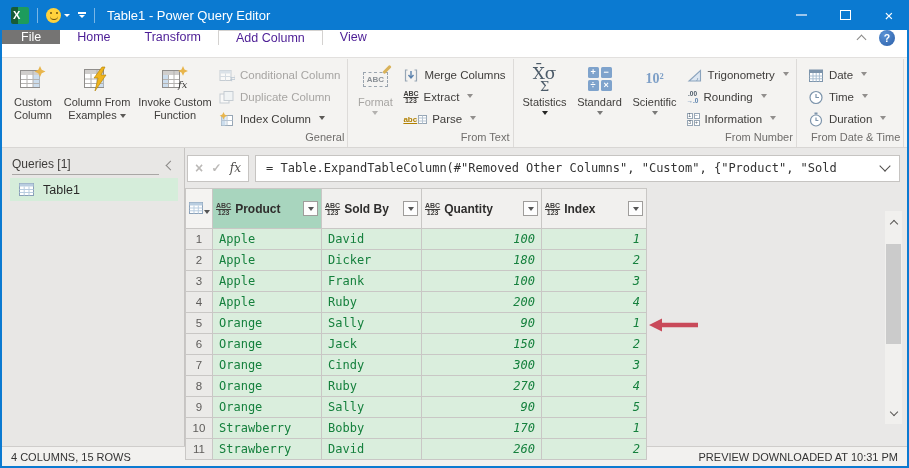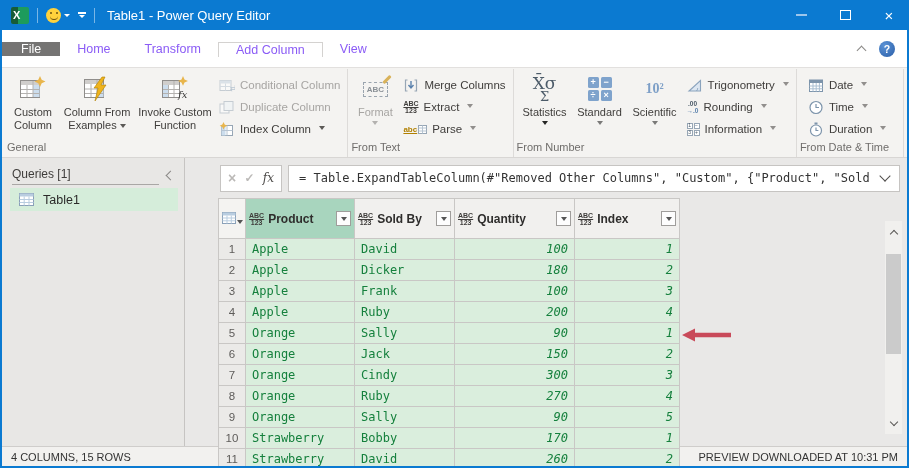--- a/index.html
+++ b/index.html
@@ -25,38 +25,38 @@
   .mini-caret{width:0;height:0;border-left:3px solid transparent;border-right:3px solid transparent;
     border-top:3.5px solid #fff;display:inline-block;}
   .qat{display:flex;flex-direction:column;align-items:center;gap:1.5px;}
   .qat .bar{width:8px;height:1.6px;background:#fff;}
   .tb-title{font-size:13px;margin-left:4px;flex:1;white-space:nowrap;overflow:hidden;}
   .winbtn{width:36px;height:30px;display:flex;align-items:center;justify-content:center;color:#fff;}
   .winbtn .dash{width:11px;height:2px;background:#9cc6ec;}
   .winbtn .maxbox{width:11px;height:10px;border:1.4px solid #fff;}
   .winbtn.close{font-size:15px;line-height:1;}
   
-  .tabrow{height:38px;background:#ffffff;display:flex;align-items:center;flex:0 0 auto;
+  .tabrow{height:28px;background:#ffffff;display:flex;align-items:flex-start;flex:0 0 auto;
     border-bottom:1px solid #e2e0de;position:relative;}
-  .tab{padding:0 17px;display:flex;align-items:center;font-size:12.5px;color:#8b5cf6;cursor:default;}
+  .tab{padding:0 17px;display:flex;align-items:center;font-size:12.5px;color:#4c1d95;cursor:default;}
   .tab.file{background:#757473;color:#fff;padding:0 19px;}
   .tab.active{background:#fff;border:1px solid #d4d2d0;border-bottom:none;margin-bottom:-1px;position:relative;z-index:2;}
   .tabrow-right{margin-left:auto;display:flex;align-items:center;gap:14px;padding-right:12px;}
   .chev{display:inline-block;width:7px;height:7px;border-style:solid;border-width:1.6px 1.6px 0 0;border-color:#8a8886;}
   .chev.up{transform:rotate(-45deg);margin-top:3px;}
   .chev.down{transform:rotate(135deg);margin-bottom:3px;}
   .chev.left{transform:rotate(-135deg);}
   .help-circle{width:16px;height:16px;border-radius:50%;background:radial-gradient(circle at 35% 30%,#5b93d6,#2a5ea8);
     color:#fff;font-size:10.5px;font-weight:bold;display:flex;align-items:center;justify-content:center;}
   
   .ribbon{height:90px;background:#f4f3f1;display:flex;align-items:stretch;border-bottom:1px solid #d8d6d4;
     flex:0 0 auto;padding:1px 0 0 2px;}
   .rgroup{display:flex;flex-direction:column;border-right:1px solid #dddbd9;padding:1px 3px 0 3px;}
   .rg-content{flex:1;display:flex;align-items:flex-start;}
-  .rg-label{height:17px;font-size:11px;color:#6f6d6b;text-align:left;line-height:14px;flex:0 0 auto;}
+  .rg-label{height:17px;font-size:11px;color:#6f6d6b;text-align:right;line-height:14px;flex:0 0 auto;}
   .btn-large{display:flex;flex-direction:column;align-items:center;padding:4px 3px 0 3px;height:70px;}
   .btn-large .lbl{font-size:11px;color:#3f3d3b;text-align:center;line-height:1.2;margin-top:2px;}
   .btn-large.disabled .lbl{color:#a7a5a3;}
   .caret{display:inline-block;width:0;height:0;border-left:3.5px solid transparent;
     border-right:3.5px solid transparent;border-top:4px solid currentColor;margin-left:3px;
     position:relative;top:-1px;opacity:.85;}
   .caret.under{margin:2px 0 0 0;top:0;}
   .small-stack{display:flex;flex-direction:column;padding-top:5px;gap:2px;}
   .btn-small{display:flex;align-items:center;gap:5px;height:20px;font-size:11.5px;color:#3f3d3b;padding:0 4px;white-space:nowrap;}
   .btn-small.disabled{color:#a7a5a3;}
@@ -74,21 +74,21 @@
   .sci-ic{font-size:14px;font-weight:bold;color:#7d9fc7;font-family:"Liberation Serif",serif;}
   .fmt-ic{border:1px dashed #9aa4ae;color:#8a9096;font-size:8px;font-weight:bold;padding:2px 3px;position:relative;}
   .fmt-ic::after{content:"";position:absolute;right:-5px;top:-5px;width:10px;height:3px;background:#d9b25a;
     transform:rotate(-45deg);border-radius:1px;}
   .round-ic{font-size:6.5px;font-weight:bold;color:#4c5b69;line-height:1.15;text-align:left;}
   .round-ic .b{color:#5b82ad;}
   .info-ic{display:grid;grid-template-columns:6px 6px;grid-template-rows:6px 6px;gap:1px;}
   .info-ic span{border:1px solid #97a6b5;font-size:5px;color:#4c5b69;display:flex;align-items:center;
     justify-content:center;background:#fff;line-height:1;}
   
-  .content{flex:1;display:flex;min-height:0;gap:33px;}
+  .content{flex:1;display:flex;min-height:0;}
   .queries{width:183px;background:#e8e7e5;border-right:1px solid #c6c4c2;display:flex;
     flex-direction:column;padding-top:9px;flex:0 0 auto;}
   .q-head{display:flex;align-items:center;padding:0 10px 0 10px;}
   .q-head .txt{flex:1;font-size:12px;color:#3f3d3b;border-bottom:1px solid #a9a7a5;padding-bottom:3px;}
   .q-head .chev{margin-left:8px;margin-bottom:2px;}
   .q-item{height:23px;margin:3px 6px 0 8px;background:#d5edda;display:flex;align-items:center;
     gap:9px;padding:0 9px;font-size:12.5px;color:#2b2a29;}
   .rightpane{flex:1;display:flex;flex-direction:column;min-width:0;background:#e9e8e7;}
   
   .fbar{height:40px;display:flex;align-items:center;gap:6px;padding:0 7px 0 2px;flex:0 0 auto;}

